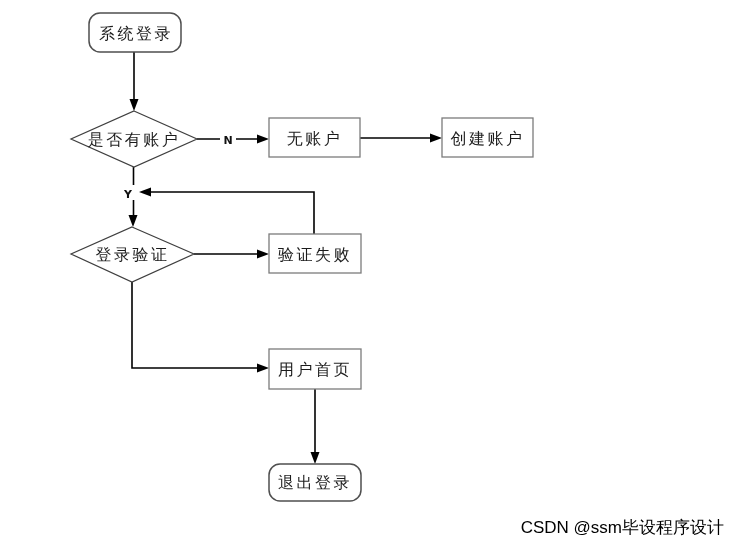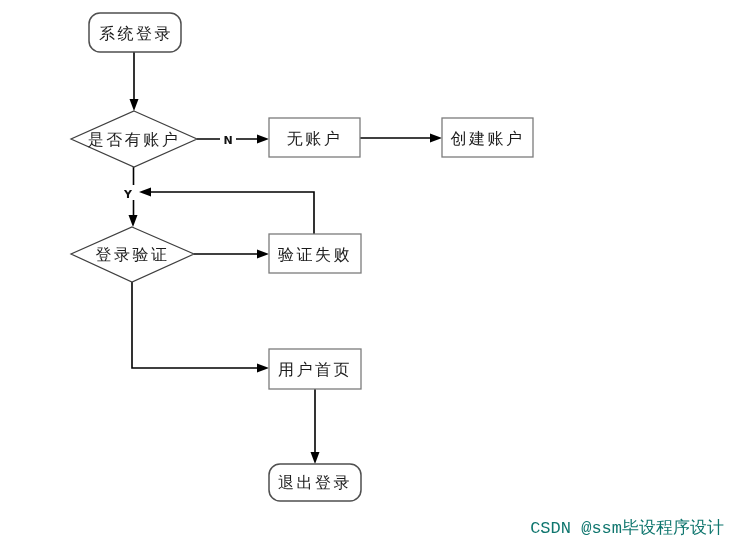--- a/index.html
+++ b/index.html
@@ -39,23 +39,23 @@
     text-anchor: middle;
   }
   .label-bg { fill: #ffffff; stroke: none; }
 
   .watermark {
     position: absolute;
     top: 516px;
     left: 486px;
     width: 238px;
     text-align: right;
-    font-family: Liberation Mono, monospace;
+    font-family: Liberation Sans, sans-serif;
     font-size: 17px;
-    color: #0f766e;
+    color: #000000;
     white-space: nowrap;
   }
 </style>
 </head>
 <body>
 
 <div class="canvas">
   <svg width="732" height="550" viewBox="0 0 732 550">
 
     <g>

